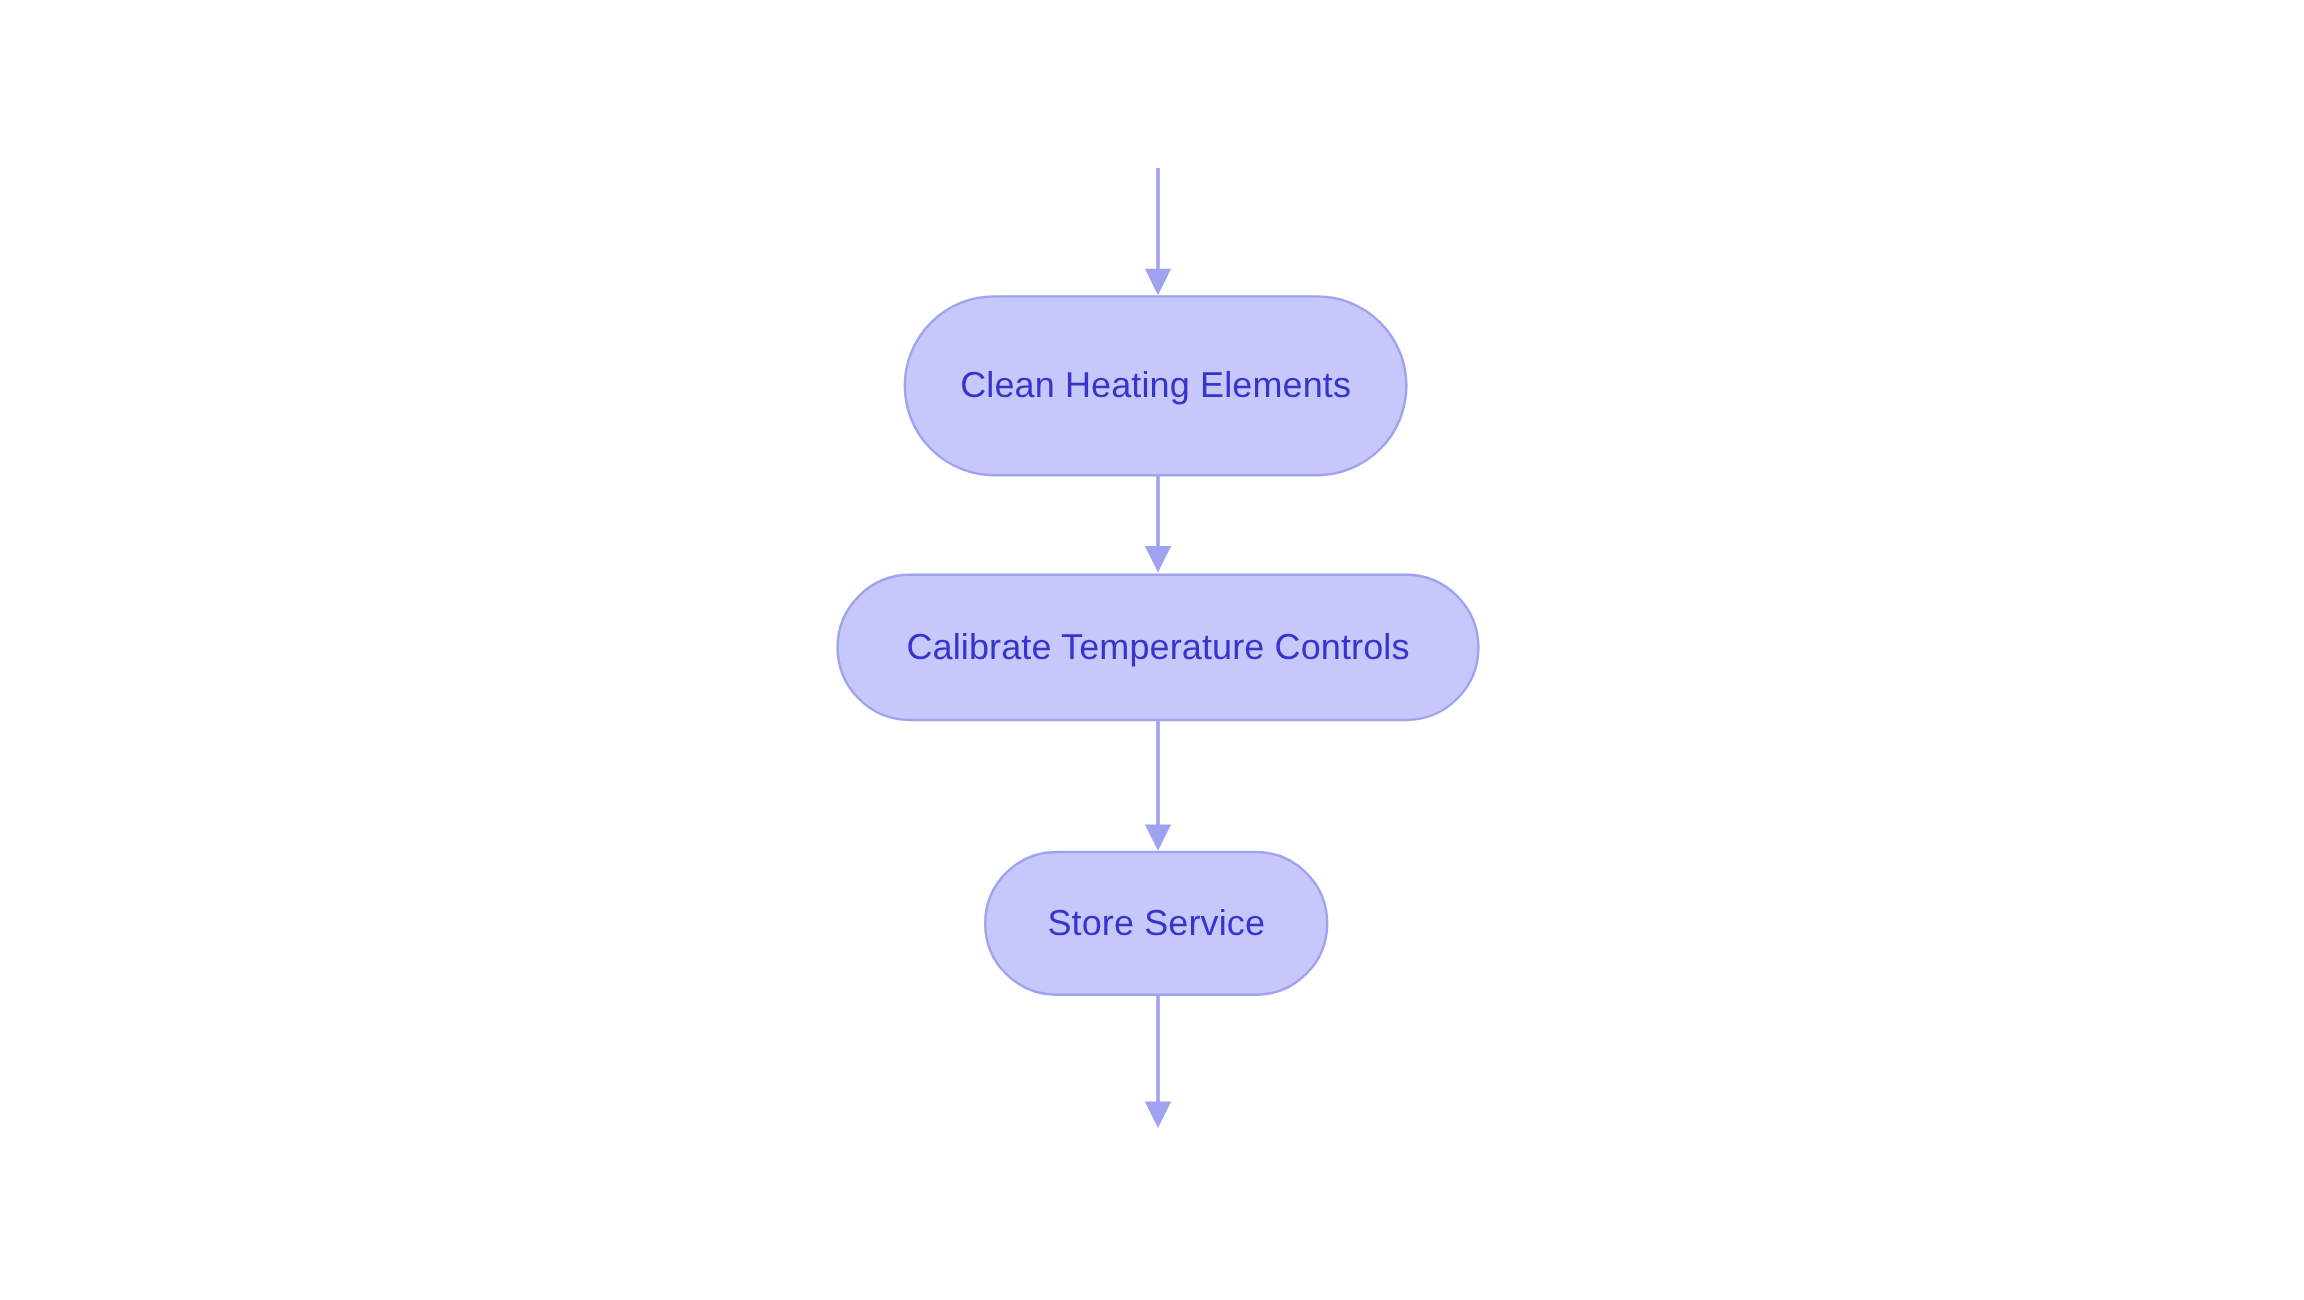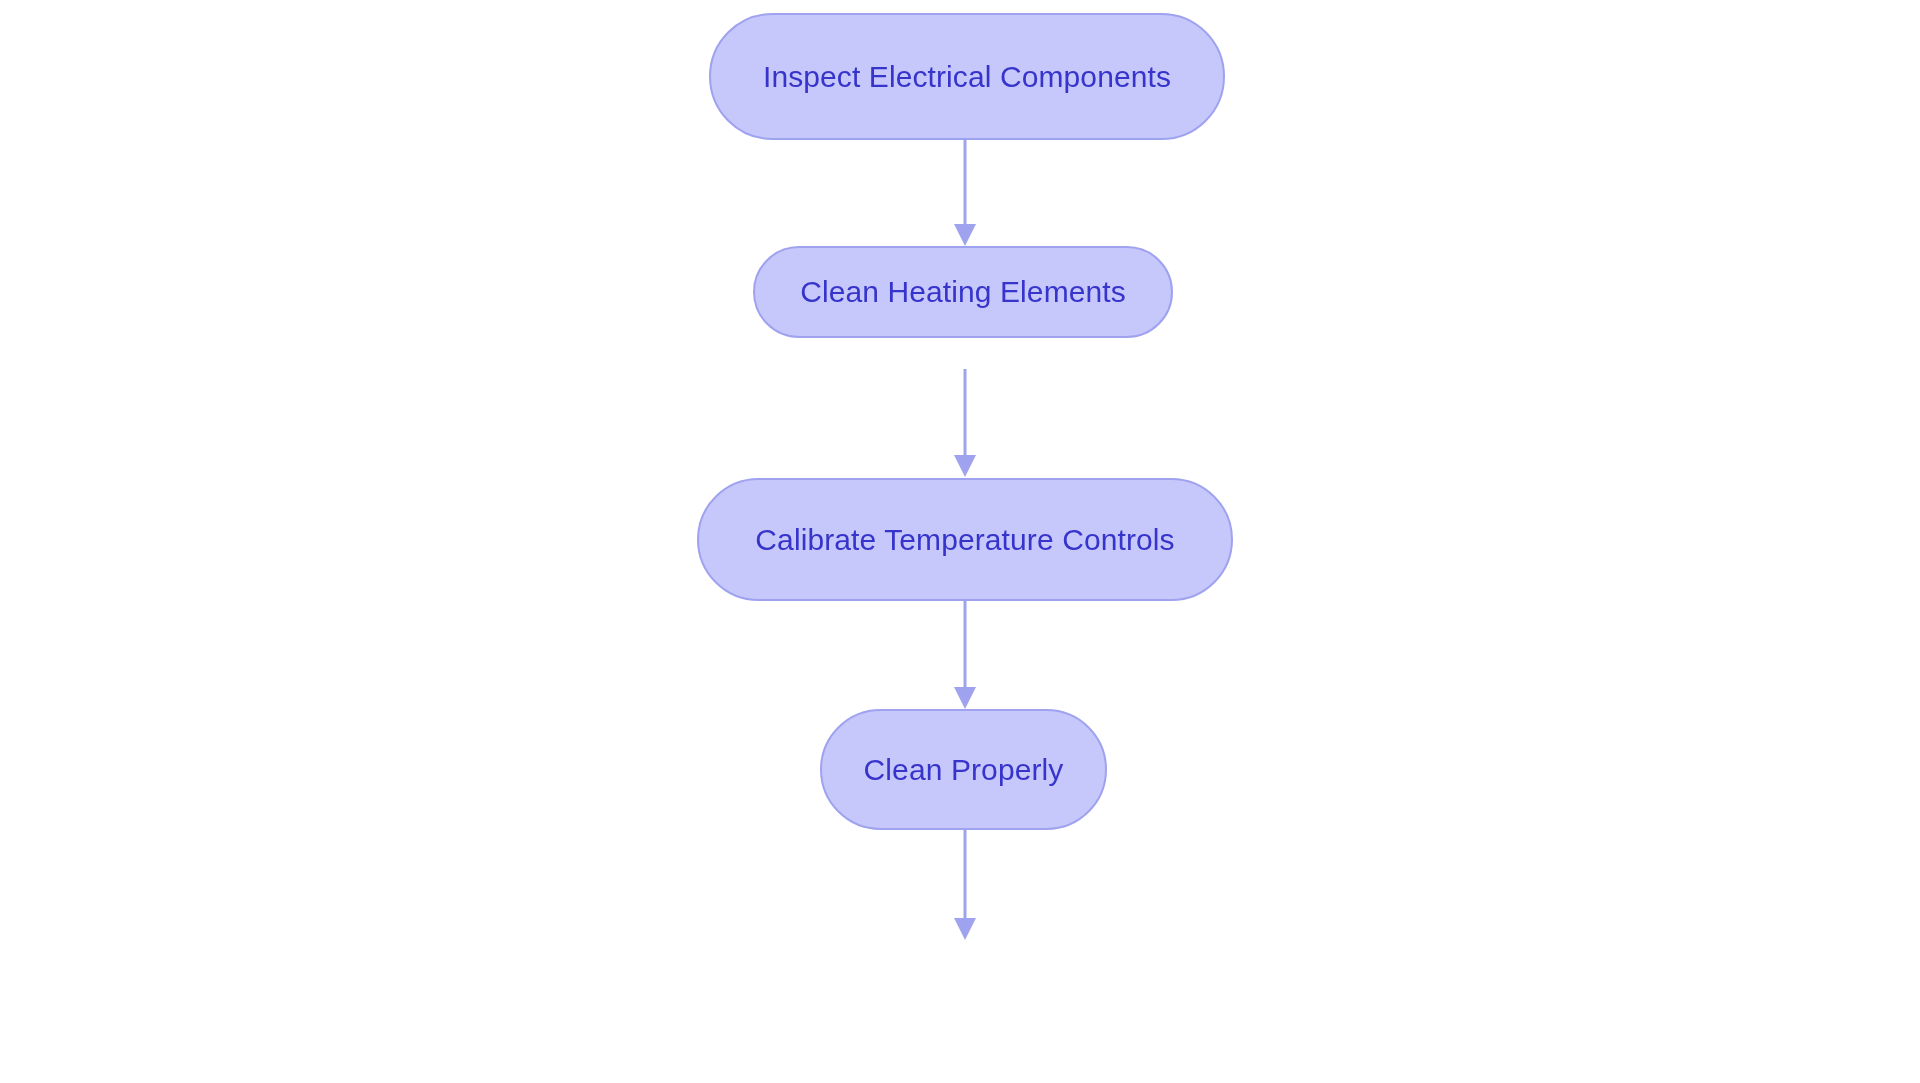--- a/index.html
+++ b/index.html
@@ -75,30 +75,27 @@
   <svg class="flow-edge" style="left:945px; top:601px;" width="40" height="112" viewBox="0 0 40 112">
     <line class="edge-line" x1="20" y1="0" x2="20" y2="88"></line>
     <polygon class="edge-head" points="9,86 31,86 20,108"></polygon>
   </svg>
 
   <svg class="flow-edge" style="left:945px; top:830px;" width="40" height="114" viewBox="0 0 40 114">
     <line class="edge-line" x1="20" y1="0" x2="20" y2="90"></line>
     <polygon class="edge-head" points="9,88 31,88 20,110"></polygon>
   </svg>
 
-  <div class="flow-node" style="left:709px; top:13px; width:516px; height:127px;">
-    <span class="node-label">Inspect Electrical Components</span>
-  </div>
 
-  <div class="flow-node" style="left:753px; top:246px; width:420px; height:92px;">
+  <div class="flow-node" style="left:753px; top:246px; width:420px; height:151px;">
     <span class="node-label">Clean Heating Elements</span>
   </div>
 
   <div class="flow-node" style="left:697px; top:478px; width:536px; height:123px;justify-content:center;">
     <span class="node-label">Calibrate Temperature Controls</span>
   </div>
 
   <div class="flow-node" style="left:820px; top:709px; width:287px; height:121px;">
-    <span class="node-label">Clean Properly</span>
+    <span class="node-label">Store Service</span>
   </div>
 
 
 </div>
 
 </body></html>

